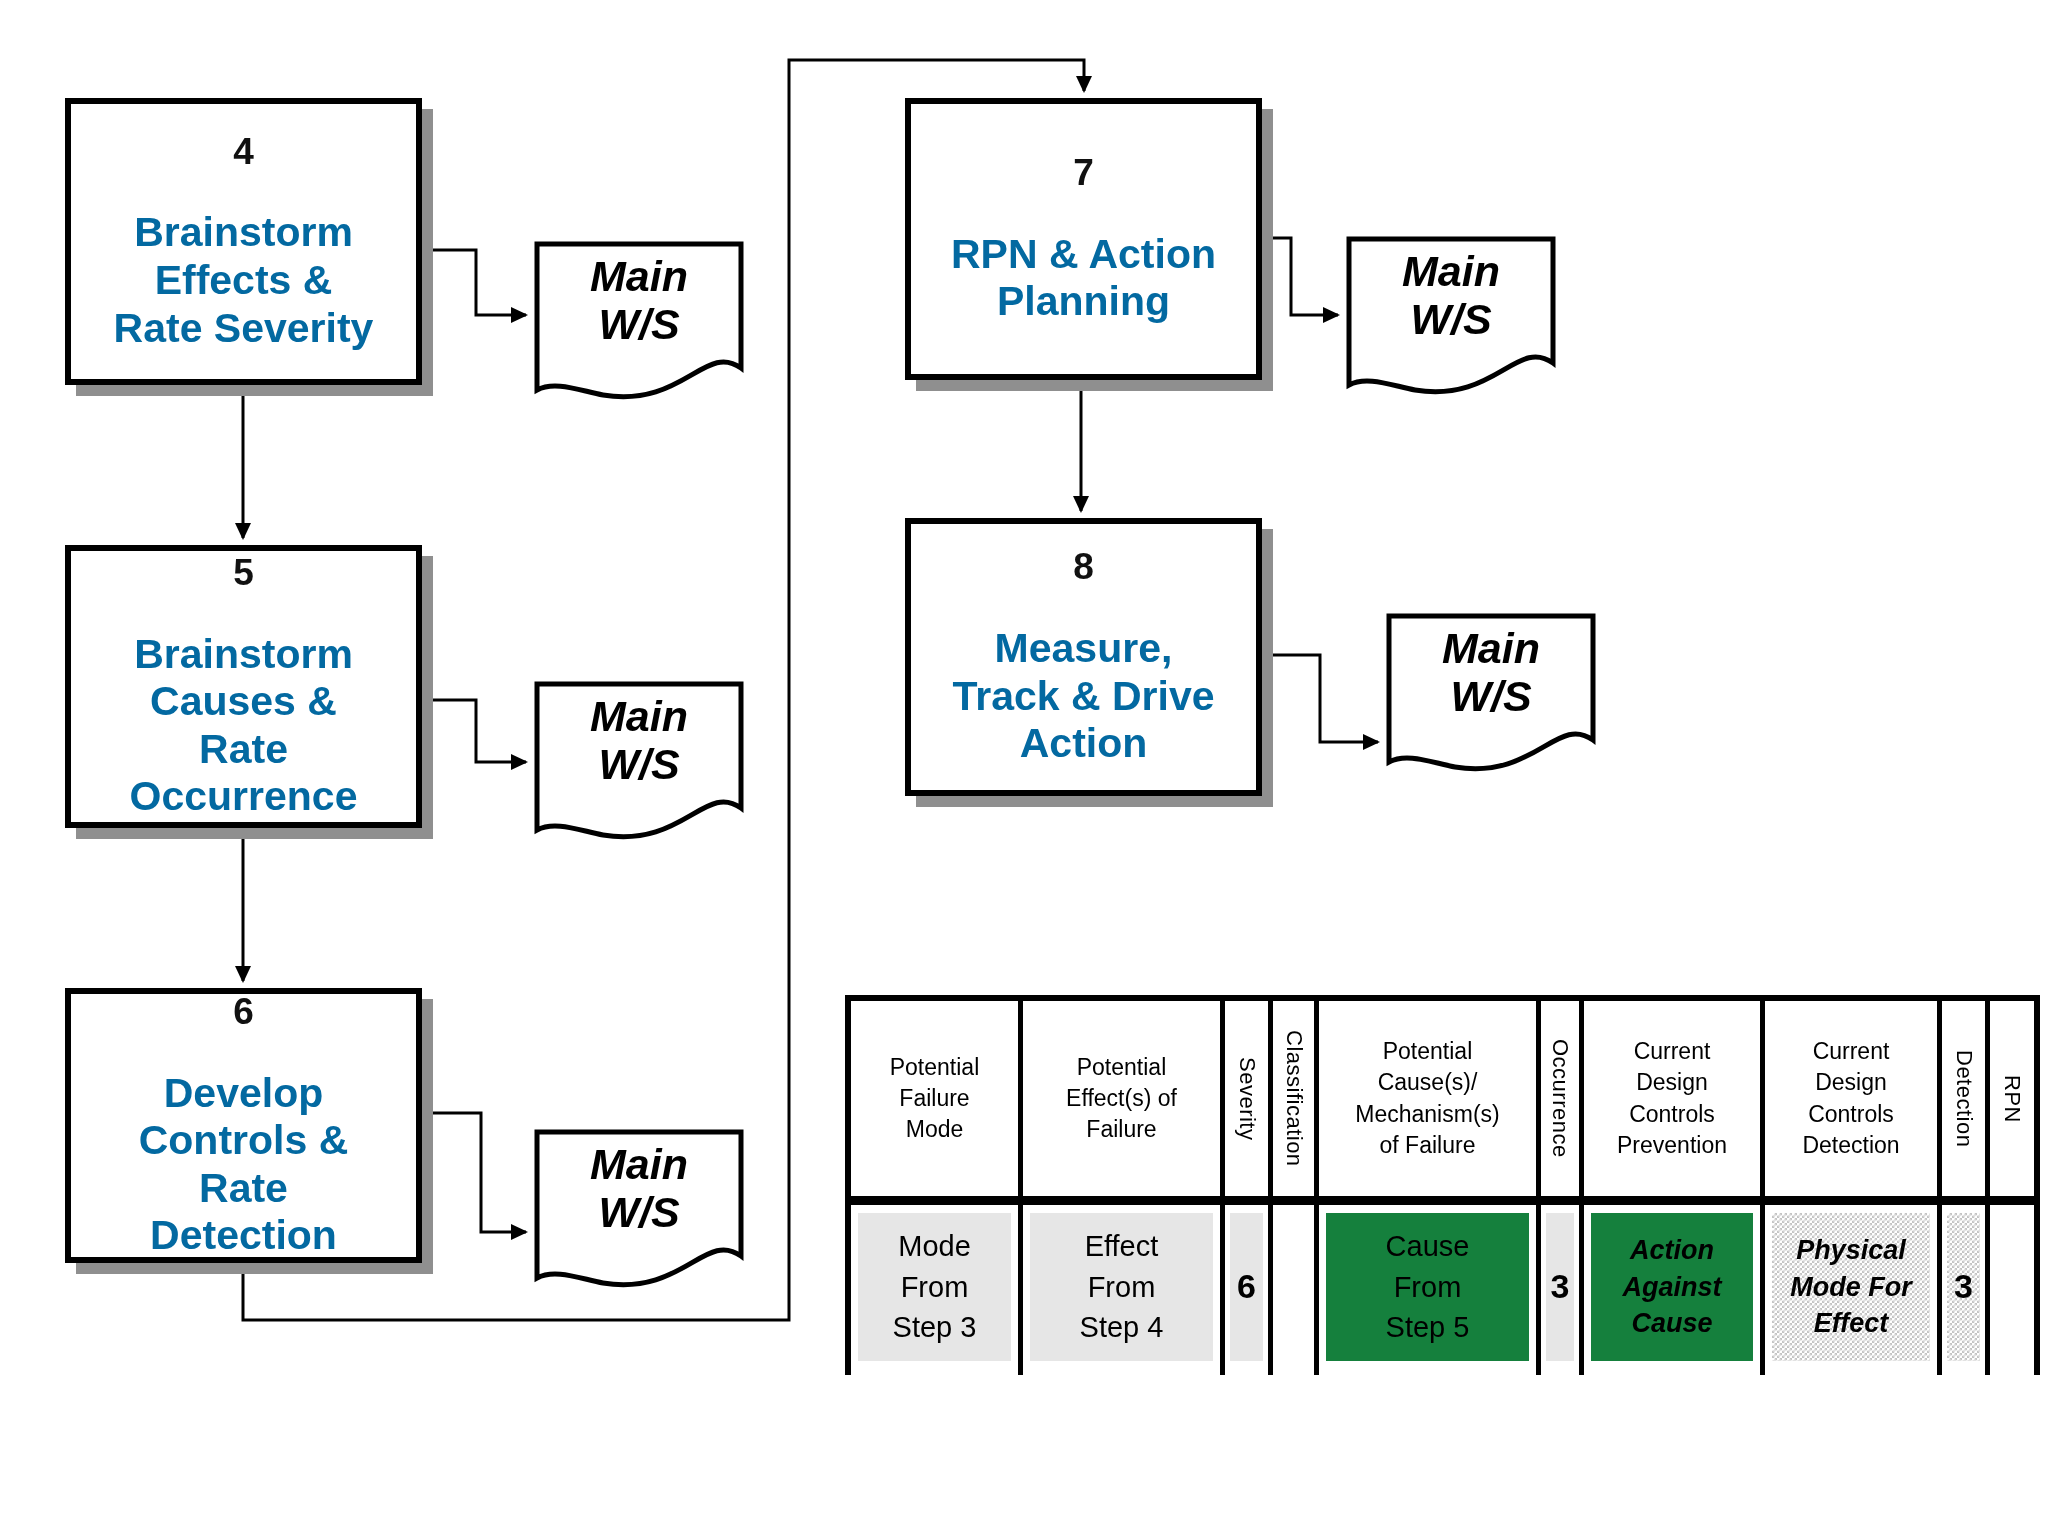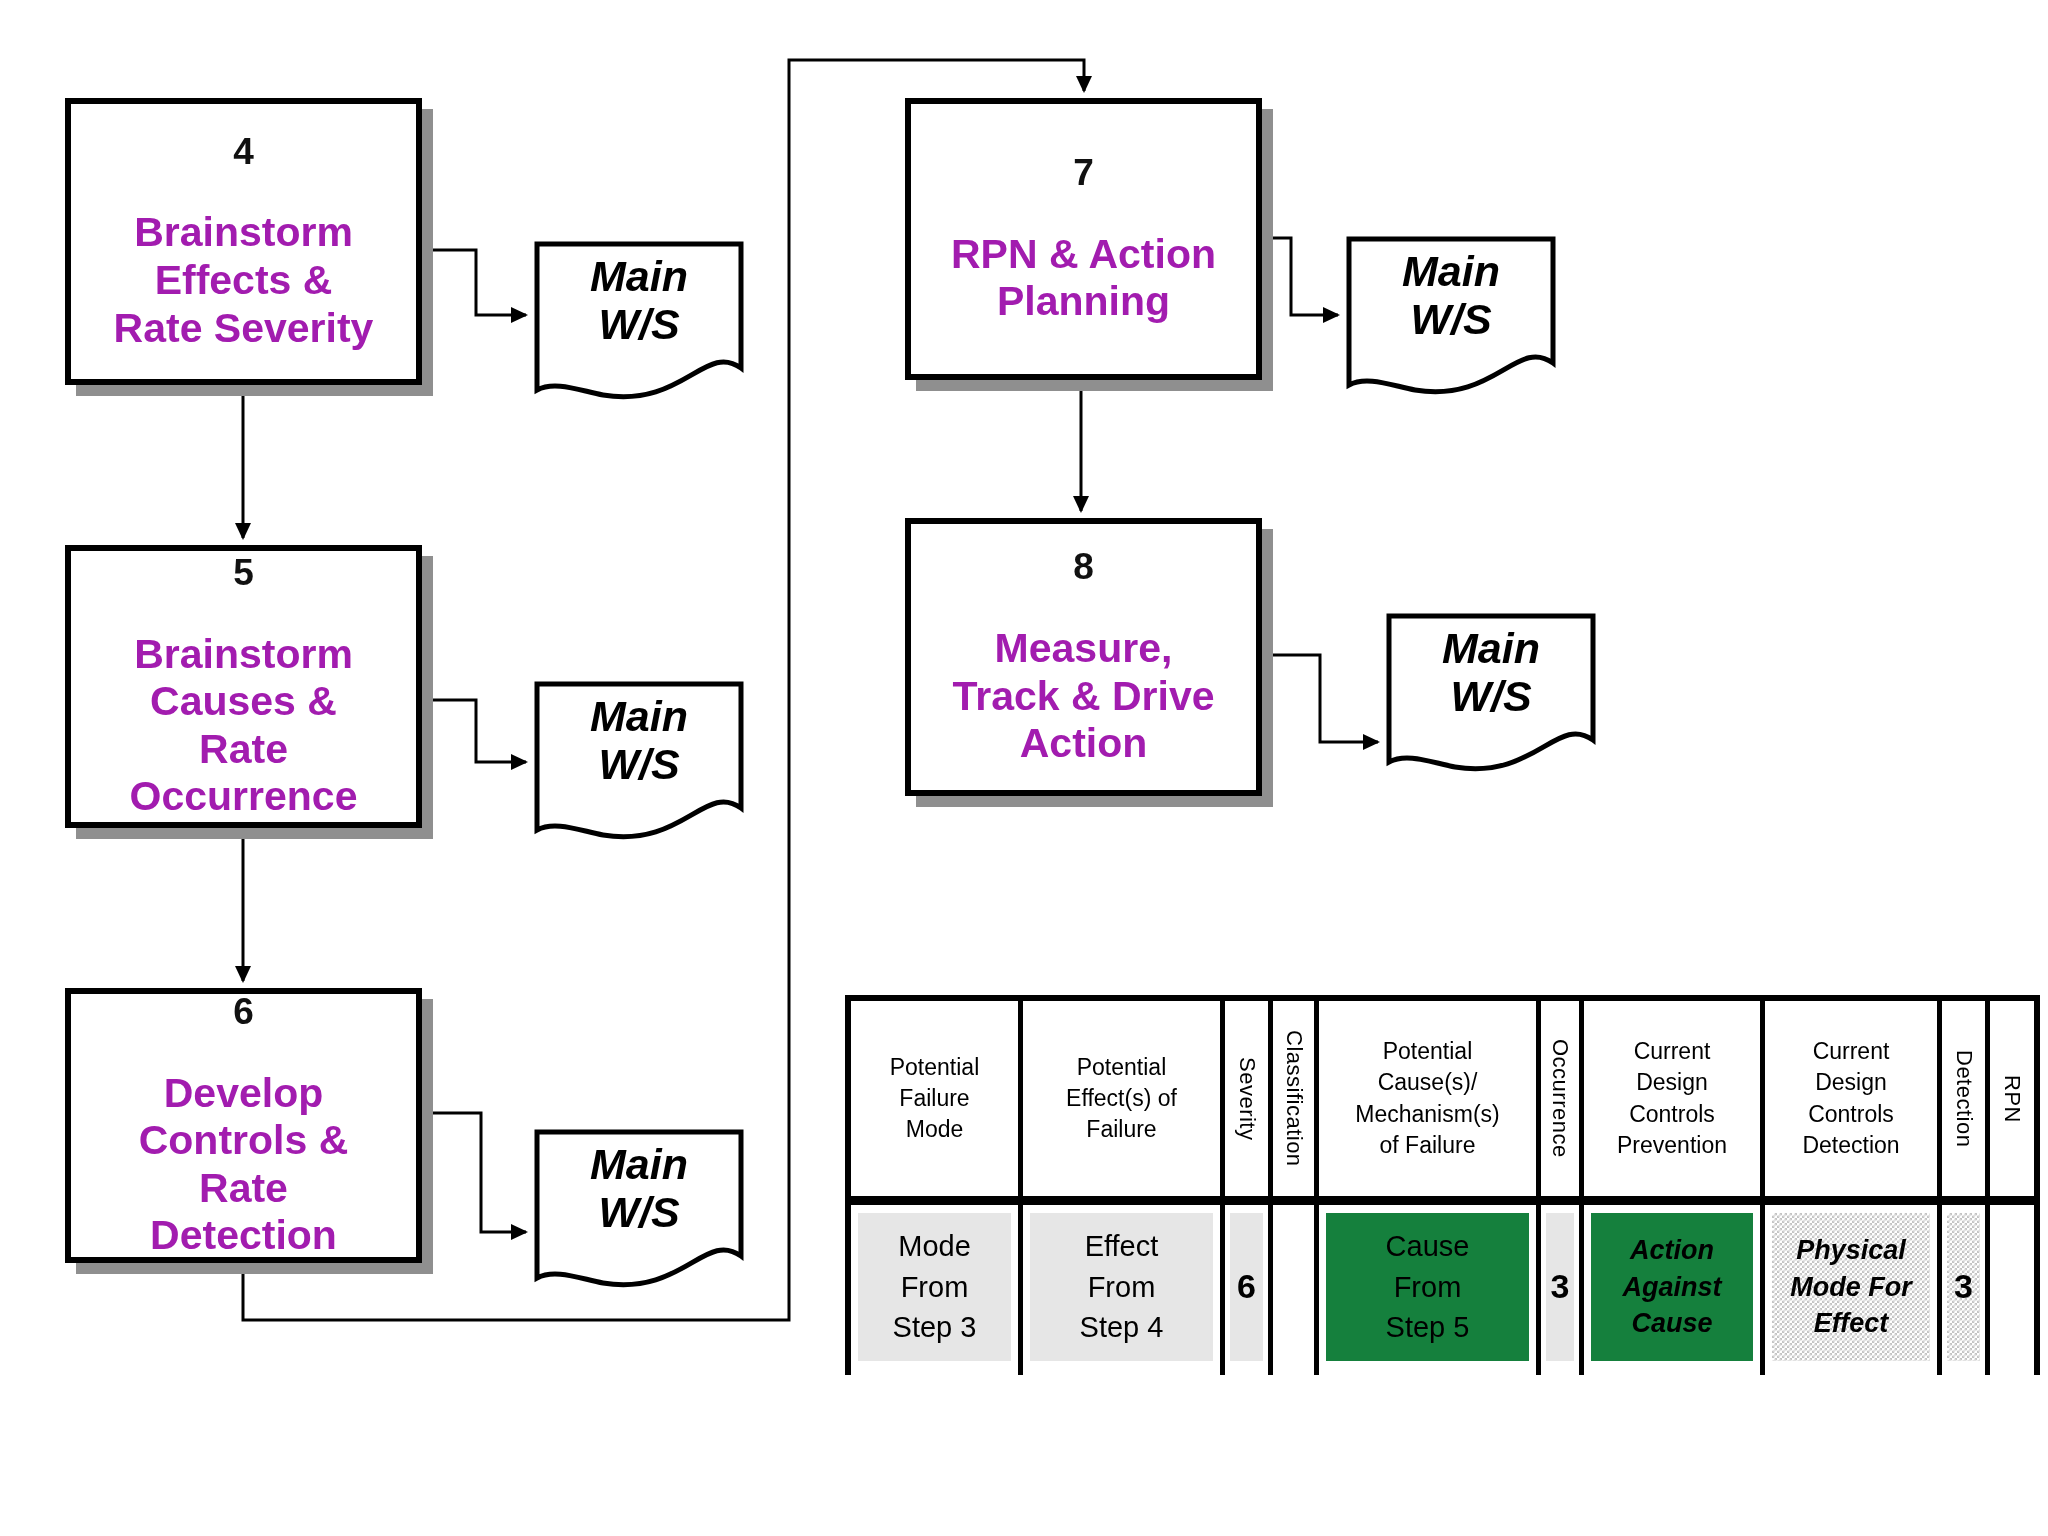--- a/index.html
+++ b/index.html
@@ -7,21 +7,21 @@
   .canvas{position:absolute;left:0;top:0;width:2048px;height:1536px;background:#ffffff;overflow:hidden;}
 
   
   .wires{position:absolute;left:0;top:0;width:2048px;height:1536px;}
 
   
   .pbox{position:absolute;background:#ffffff;border:6px solid #000;box-shadow:11px 11px 0 #8f8f8f;
         display:flex;flex-direction:column;align-items:center;justify-content:center;
         text-align:center;box-sizing:border-box;}
   .pnum{font-weight:bold;font-size:37px;color:#111111;line-height:1.15;}
-  .ptitle{font-weight:bold;font-size:41px;color:#a21caf;line-height:1.16;white-space:pre-line;margin-top:36px;}
+  .ptitle{font-weight:bold;font-size:41px;color:#0369a1;line-height:1.16;white-space:pre-line;margin-top:36px;}
 
   
   .doc{position:absolute;}
   .doc svg{position:absolute;left:0;top:0;}
   .doc-label{position:absolute;left:0;top:0;width:100%;height:72%;display:flex;align-items:center;justify-content:center;
              font-weight:bold;font-style:italic;font-size:43px;color:#000;line-height:1.12;white-space:pre-line;text-align:center;}
 
   
   .ftable{position:absolute;left:845px;top:995px;width:1195px;height:380px;box-sizing:border-box;
           border:6px solid #000;border-bottom:none;background:#fff;display:flex;flex-direction:column;}

